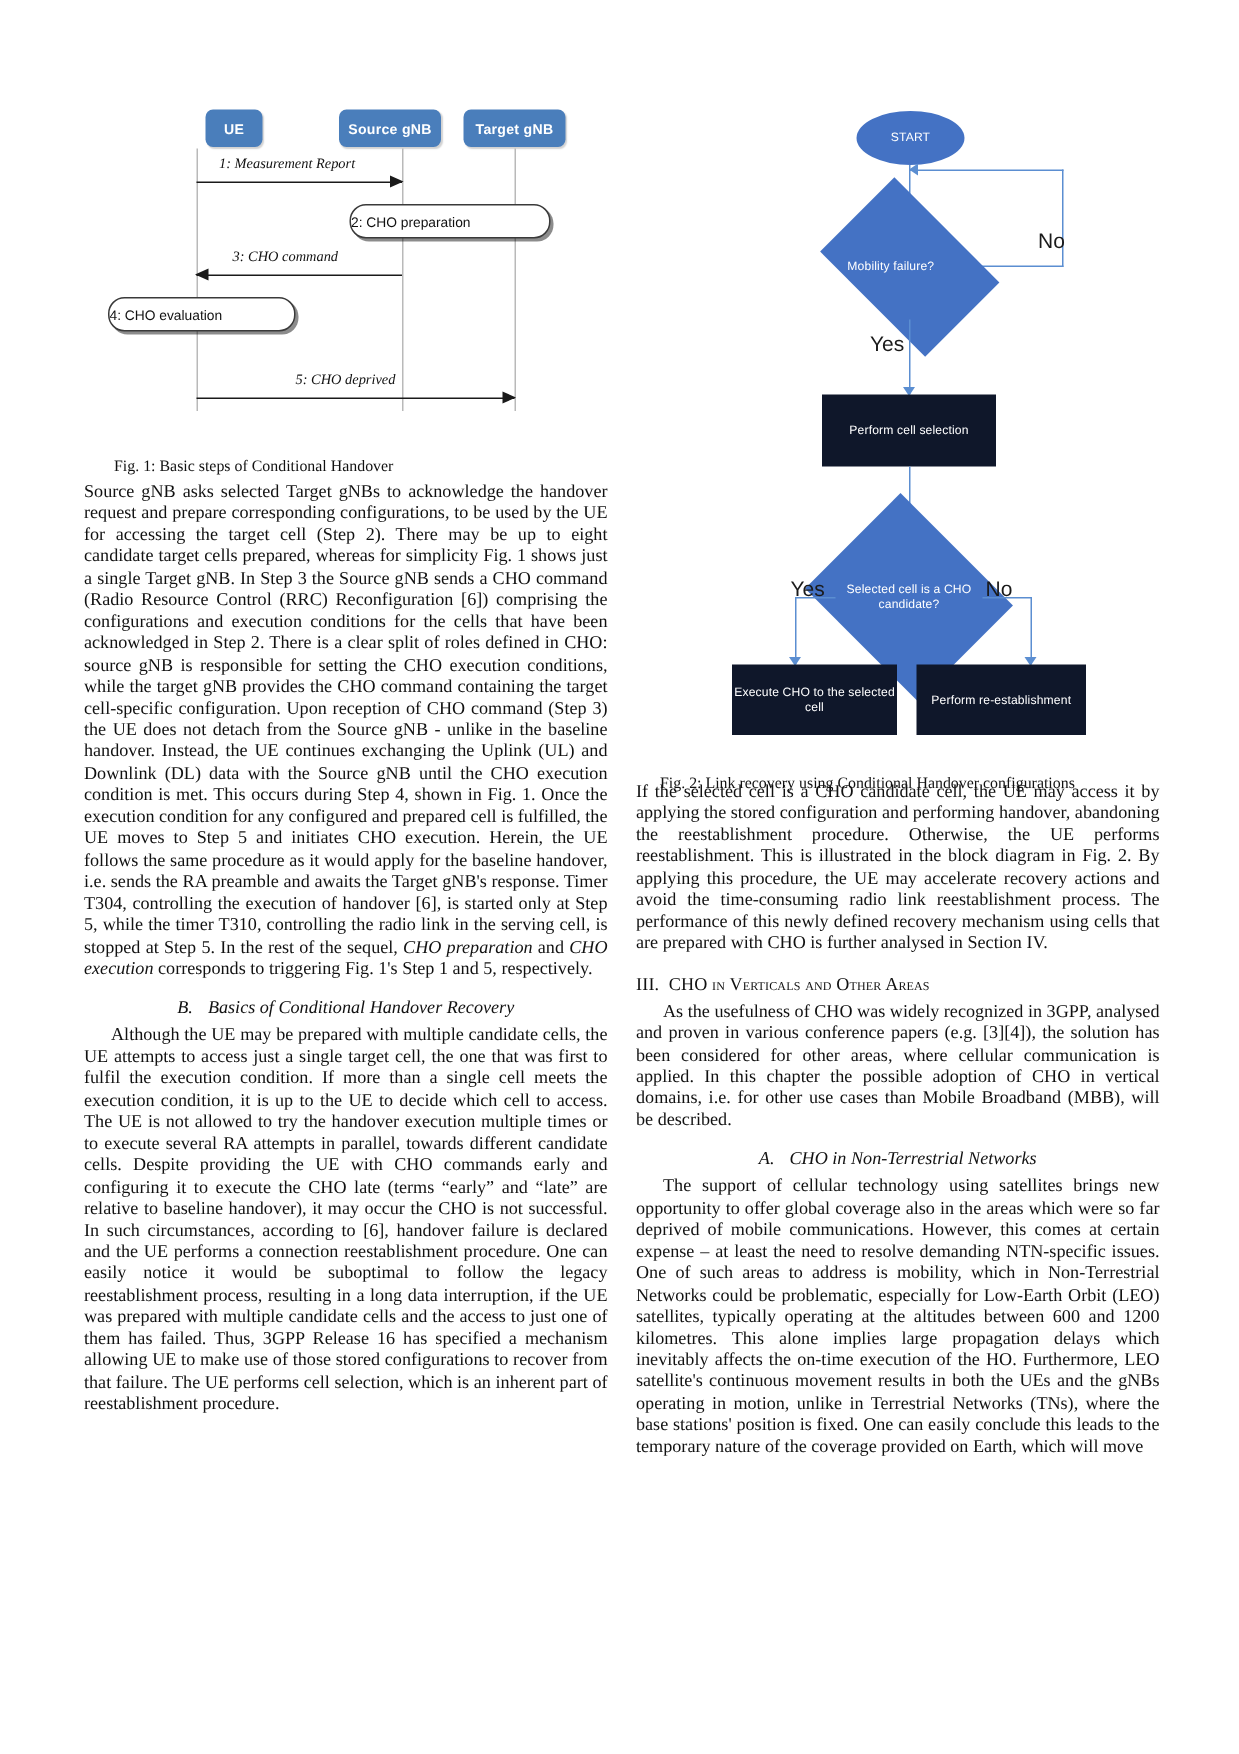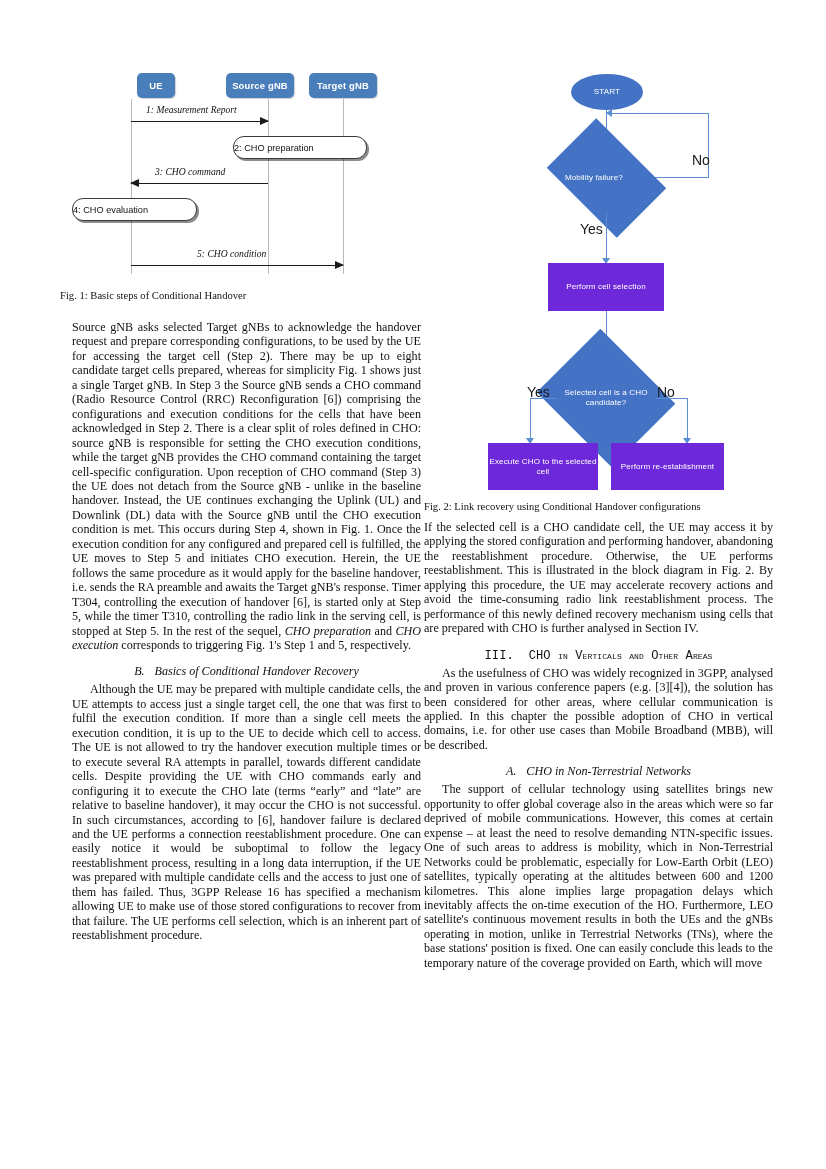--- a/index.html
+++ b/index.html
@@ -23,48 +23,47 @@
     height: 1169px;
     background: #ffffff;
   }
 
   
   .col {
     position: absolute;
     top: 60px;
     width: 349px;
   }
-  .col-left  { left: 72px; }
+  .col-left  { left: 56px; }
   .col-right { left: 424px; }
 
   p.body {
     margin: 0 0 0 0;
     font-size: 12.1px;
     line-height: 14.45px;
     text-align: justify;
     text-justify: inter-word;
     text-indent: 18px;
     hyphens: none;
   }
   p.body.noindent { text-indent: 0; }
 
   .caption {
     font-size: 10.6px;
     line-height: 13px;
     text-align: left;
-    margin: 0;
+    margin: 16px;
   }
 
   .sec-head {
-    text-align: center;
+    text-align: left;
     font-size: 12.1px;
     margin: 13px 0 3px 0;
     font-variant: small-caps;
     letter-spacing: 0.1px;
-    font-family: Liberation Mono, monospace;
   }
   .sec-head .num { font-variant: normal; }
 
   .sub-head {
     font-size: 12.1px;
     font-style: italic;
     margin: 12px 0 3px 0;
     text-align: center;
   }
   .sub-head .lbl { margin-right: 10px; }
@@ -155,21 +154,21 @@
   .fc-oval {
     position: absolute;
     background: #4472c4;
     border-radius: 50%;
     display: flex;
     align-items: center;
     justify-content: center;
   }
   .fc-rect {
     position: absolute;
-    background: #6d28d9;
+    background: #0f172a;
     display: flex;
     align-items: center;
     justify-content: center;
   }
   .fc-diamond {
     position: absolute;
   }
   .fc-diamond .dshape {
     position: absolute;
     left: 0; top: 0;
@@ -247,21 +246,21 @@
     </div>
 
     <div class="msg-label" style="left:95px; top:104px;">3: CHO command</div>
     <div class="msg-line" style="left:71px; top:121px; width:137px;"></div>
     <div class="arrow-l" style="left:70px; top:116.5px;"></div>
 
     <div class="act-box" style="left:12px; top:136px; width:123px;">
       <span>4: CHO evaluation</span>
     </div>
 
-    <div class="msg-label" style="left:137px; top:186px;">5: CHO condition</div>
+    <div class="msg-label" style="left:137px; top:186px;">5: CHO deprived</div>
     <div class="msg-line" style="left:71px; top:203px; width:212px;"></div>
     <div class="arrow-r" style="left:275px; top:198.5px;"></div>
   </div>
 
   <div class="caption" style="position:absolute; left:60px; top:289px; width:349px;">Fig. 1: Basic steps of Conditional Handover</div>
 
   <div id="fig2">
 
     <div class="fc-oval" style="left:134px; top:12px; width:72px; height:36px;">
       <span class="fc-text">START</span>

